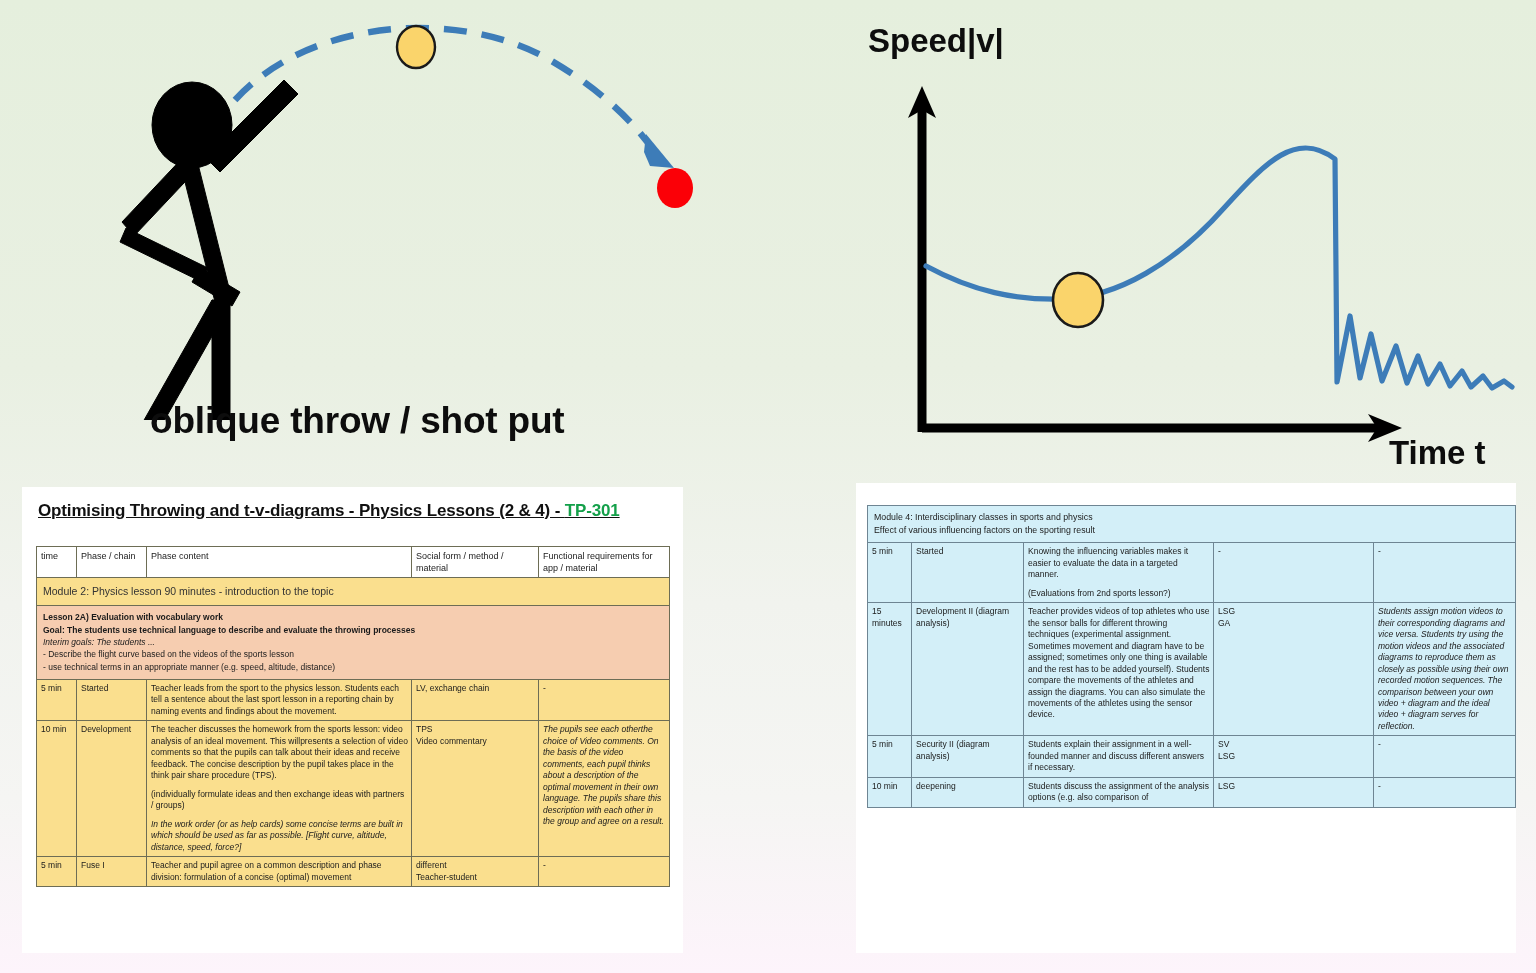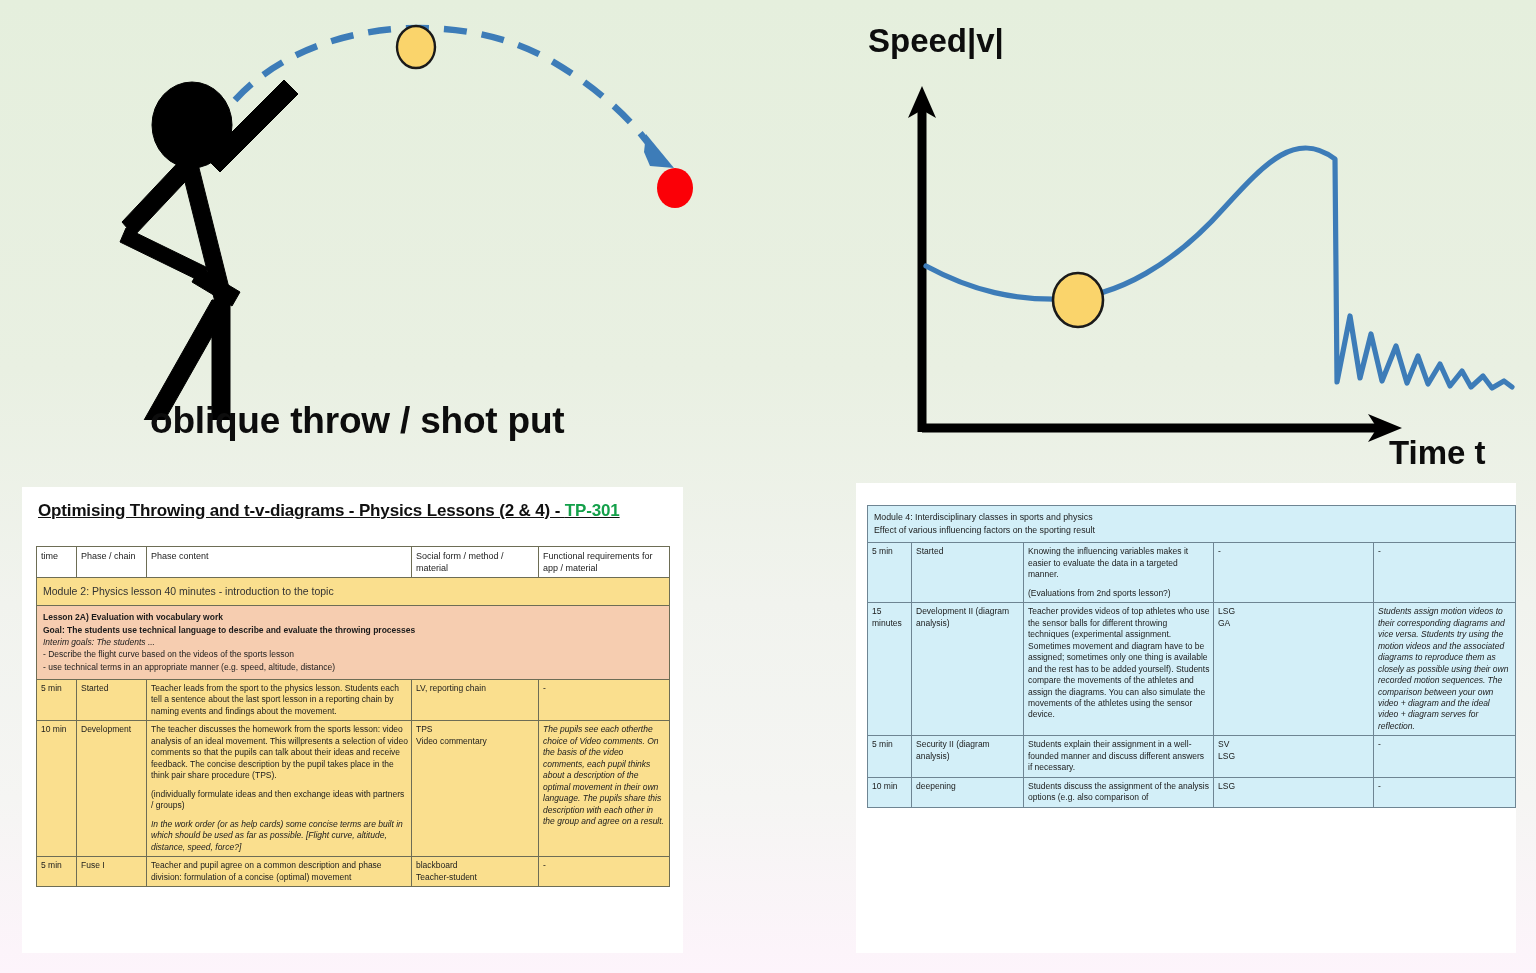--- a/index.html
+++ b/index.html
@@ -153,39 +153,39 @@
       <tr>
         <th>time</th>
         <th>Phase / chain</th>
         <th>Phase content</th>
         <th>Social form / method / material</th>
         <th>Functional requirements for app / material</th>
       </tr>
     </thead>
     <tbody>
       <tr>
-        <td class="band-module-yellow" colspan="5">Module 2: Physics lesson 40 minutes - introduction to the topic</td>
+        <td class="band-module-yellow" colspan="5">Module 2: Physics lesson 90 minutes - introduction to the topic</td>
       </tr>
       <tr>
         <td class="band-lesson-peach" colspan="5">
           <div class="b">Lesson 2A) Evaluation with vocabulary work</div>
           <div class="b">Goal: The students use technical language to describe and evaluate the throwing processes</div>
           <div class="ital">Interim goals: The students ...</div>
           <div>- Describe the flight curve based on the videos of the sports lesson</div>
           <div>- use technical terms in an appropriate manner (e.g. speed, altitude, distance)</div>
         </td>
       </tr>
 
       <tr class="row-yellow">
         <td>5 min</td>
         <td>Started</td>
         <td>
           <div>Teacher leads from the sport to the physics lesson. Students each tell a sentence about the last sport lesson in a reporting chain by naming events and findings about the movement.</div>
         </td>
-        <td class="nowrapish">LV, reporting chain</td>
+        <td class="nowrapish">LV, exchange chain</td>
         <td>-</td>
       </tr>
 
       <tr class="row-yellow">
         <td>10 min</td>
         <td>Development</td>
         <td>
           <div>The teacher discusses the homework from the sports lesson: video analysis of an ideal movement. This willpresents a selection of video comments so that the pupils can talk about their ideas and receive feedback. The concise description by the pupil takes place in the think pair share procedure (TPS).</div>
           <span class="sp"></span>
           <div>(individually formulate ideas and then exchange ideas with partners / groups)</div>
@@ -194,21 +194,21 @@
         </td>
         <td class="nowrapish">TPS
 Video commentary</td>
         <td class="ital">The pupils see each otherthe choice of Video comments. On the basis of the video comments, each pupil thinks about a description of the optimal movement in their own language. The pupils share this description with each other in the group and agree on a result.</td>
       </tr>
 
       <tr class="row-yellow">
         <td>5 min</td>
         <td>Fuse I</td>
         <td>Teacher and pupil agree on a common description and phase division: formulation of a concise (optimal) movement</td>
-        <td class="nowrapish">blackboard
+        <td class="nowrapish">different
 Teacher-student</td>
         <td>-</td>
       </tr>
     </tbody>
   </table>
 </div>
 
 <div class="card" id="card-right">
   <table class="plan" id="table-right">
     <colgroup>

